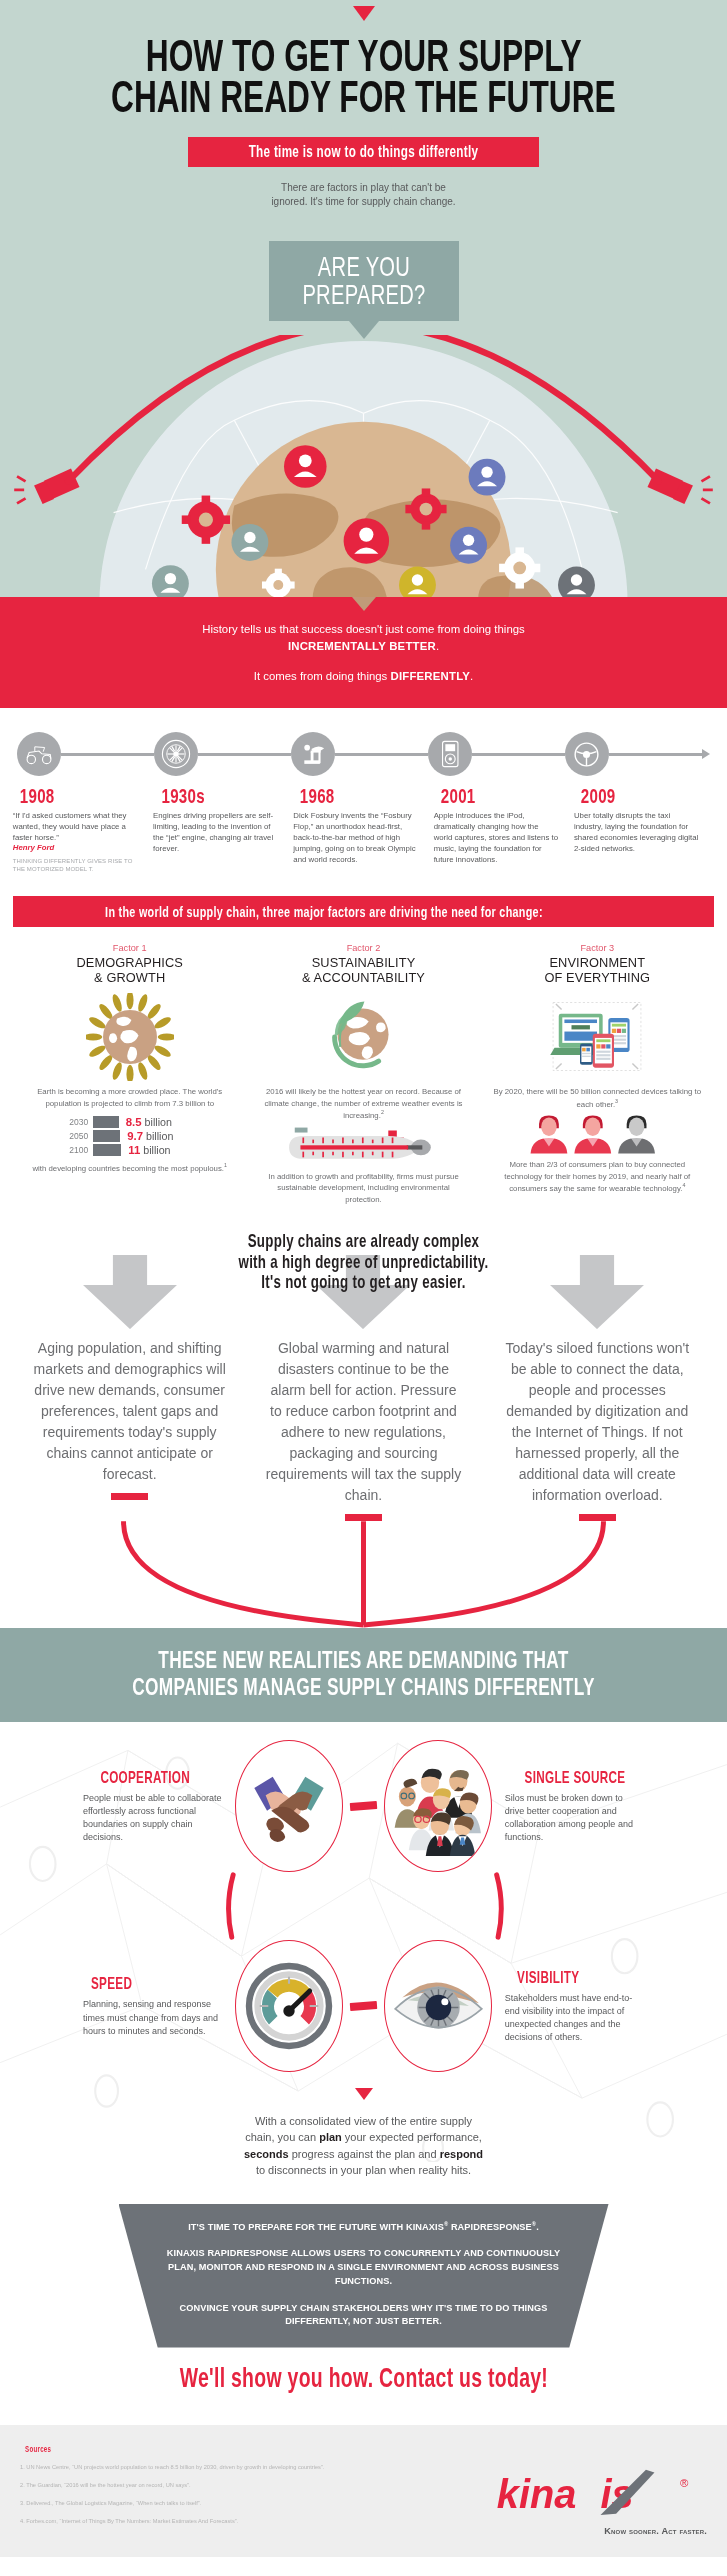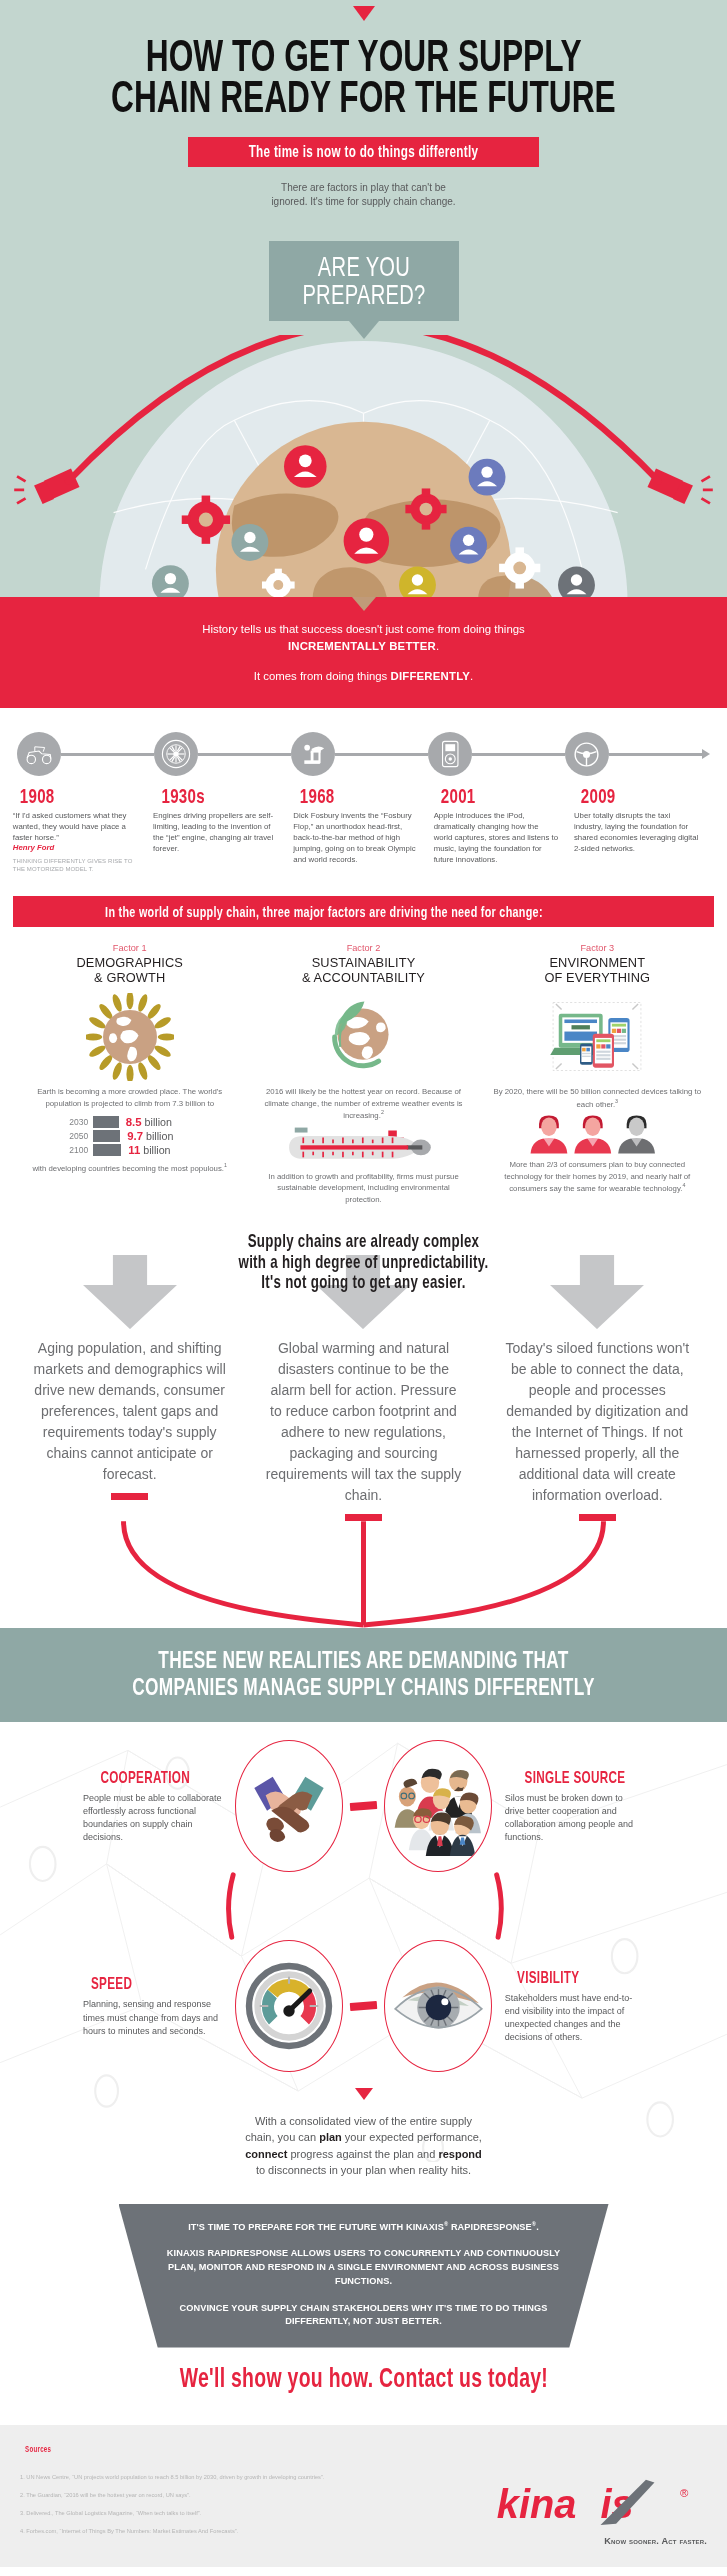--- a/index.html
+++ b/index.html
@@ -183,21 +183,21 @@
   .cta .line { font-size: 9.2px; font-weight:bold; letter-spacing:0.1px; line-height:1.5; }
   .cta .line.gap { margin-top: 12.8px; }
   .cta sup { font-size: 5.7px; }
 
   .closing { text-align:center; padding: 15.6px 7px 24px; position:relative; z-index:3;}
   .closing .cond { font-size: 27px; color:#e62440; }
 
   
   .footer { background:#eeeeee; padding: 18.5px 20px 21px; display:flex; position:relative; }
   .sources { flex: 1 1 auto; }
-  .sources h4 { color:#e62440; font-size: 7.8px; margin-bottom: 20px; }
+  .sources h4 { color:#e62440; font-size: 7.8px; margin-bottom: 10px; }
   .sources h4 .cond { font-size: 8.5px; }
   .sources li { list-style:none; font-size: 5.7px; color:#b5b5b5; margin-bottom: 10px; line-height:1.4; }
   .brand { width: 234px; align-self:flex-end; text-align:right; }
   .brand-tag { font-size: 9.2px; color:#58595b; margin-top: 2.8px; letter-spacing: 0.2px;
                font-variant: small-caps; font-weight: bold; }
   .netbg { position:absolute; left:0; top:0; pointer-events:none; }
 </style>
 </head>
 <body>
 
@@ -853,21 +853,21 @@
         <div class="q-label"><span class="cond">VISIBILITY</span></div>
         <div class="q-body">Stakeholders must have end-to-end visibility into the impact of unexpected changes and the decisions of others.</div>
       </div>
     </div>
 
     <div class="consol">
       <div class="tri"></div>
       <p>
         <span>With a consolidated view of the entire supply</span><br>
         <span>chain, you can </span><b>plan</b><span> your expected performance,</span><br>
-        <b>connect</b><span> progress against the plan and </span><b>respond</b><br>
+        <b>seconds</b><span> progress against the plan and </span><b>respond</b><br>
         <span>to disconnects in your plan when reality hits.</span>
       </p>
     </div>
 
     <div class="cta-wrap">
       <div class="cta">
         <div class="line">
           <span>IT'S TIME TO PREPARE FOR THE FUTURE WITH KINAXIS</span><sup>®</sup><span> RAPIDRESPONSE</span><sup>®</sup><span>.</span>
         </div>
         <div class="line gap">KINAXIS RAPIDRESPONSE ALLOWS USERS TO CONCURRENTLY AND CONTINUOUSLY PLAN, MONITOR AND RESPOND IN A SINGLE ENVIRONMENT AND ACROSS BUSINESS FUNCTIONS.</div>

